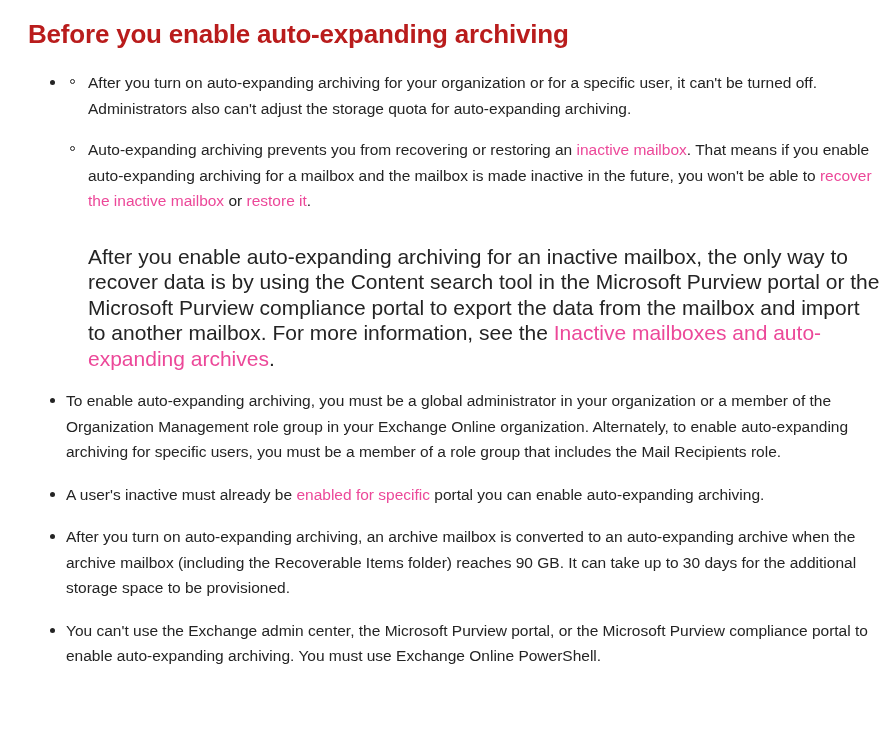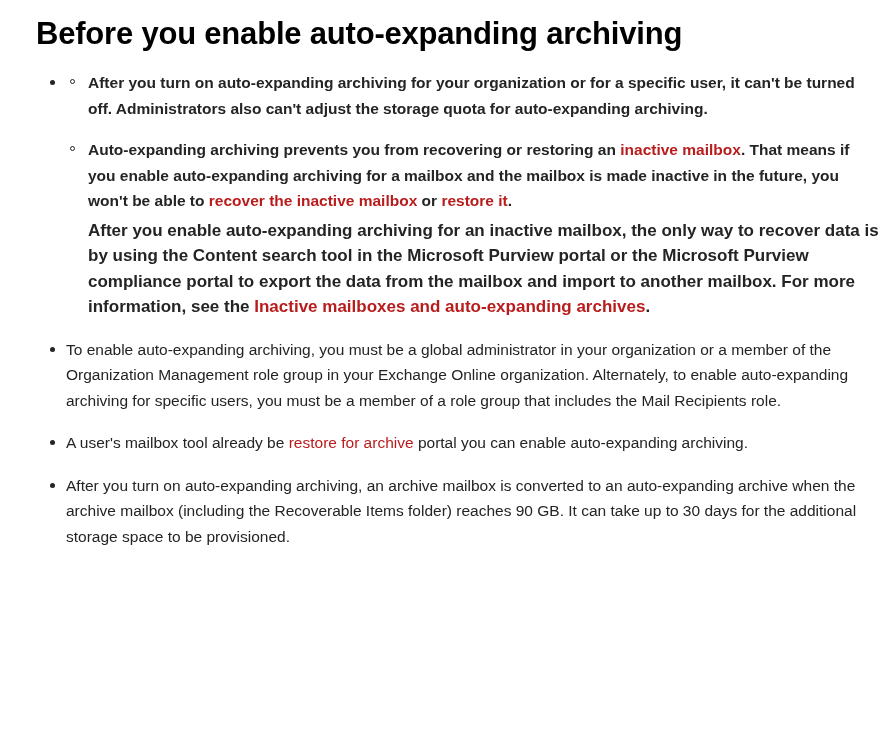--- a/index.html
+++ b/index.html
@@ -13,26 +13,26 @@
     font-family: "Liberation Sans", sans-serif;
     color: #171717;
     overflow: hidden;
   }
   .page {
     padding: 14px 12px 0 28px;
     box-sizing: border-box;
   }
   h1.page-title {
     font-family: "Liberation Sans", sans-serif;
-    font-size: 31px;
+    font-size: 26px;
     line-height: 40px;
     font-weight: 600;
     letter-spacing: -0.2px;
-    margin: 0 0 16px 8px;
-    color: #000000;
+    margin: 0 0 16px 0;
+    color: #b91c1c;
   }
   ul.level1 {
     list-style: none;
     margin: 0;
     padding: 0;
   }
   ul.level1 > li {
     position: relative;
     padding-left: 38px;
     margin-bottom: 17px;
@@ -47,21 +47,20 @@
     top: 10px;
     width: 5px;
     height: 5px;
     border-radius: 50%;
     background: #242424;
   }
   ul.level2 {
     list-style: none;
     margin: 14px 0 0 0;
     padding: 0;
-    font-weight: bold;
   }
   ul.level2 > li {
     position: relative;
     padding-left: 22px;
     margin-bottom: 16px;
     font-size: 15.5px;
     line-height: 25.5px;
     color: #242424;
   }
   ul.level2 > li::before {
@@ -70,27 +69,27 @@
     left: 4px;
     top: 9px;
     width: 5px;
     height: 5px;
     border-radius: 50%;
     border: 1px solid #242424;
     box-sizing: border-box;
     background: transparent;
   }
   p.para {
-    margin: 4px 0 0 0;
-    font-size: 17px;
+    margin: 30px 0 0 0;
+    font-size: 21px;
     line-height: 25.5px;
     color: #242424;
   }
   a.link {
-    color: #b91c1c;
+    color: #ec4899;
     text-decoration: none;
   }
   span.txt { }
 </style>
 </head>
 <body>
 
 <div class="page">
   <h1 class="page-title">Before you enable auto-expanding archiving</h1>
 
@@ -107,19 +106,22 @@
             <span><span class="txt">After you enable auto-expanding archiving for an inactive mailbox, the only way to recover data is by using the Content search tool in the Microsoft Purview portal or the Microsoft Purview compliance portal to export the data from the mailbox and import to another mailbox. For more information, see the </span><a class="link" href="#">Inactive mailboxes and auto-expanding archives</a><span class="txt">.</span></span>
           </p>
         </li>
       </ul>
     </li>
 
     <li>
       <span><span class="txt">To enable auto-expanding archiving, you must be a global administrator in your organization or a member of the Organization Management role group in your Exchange Online organization. Alternately, to enable auto-expanding archiving for specific users, you must be a member of a role group that includes the Mail Recipients role.</span></span>
     </li>
     <li>
-      <span><span class="txt">A user's mailbox tool already be </span><a class="link" href="#">restore for archive</a><span class="txt"> portal you can enable auto-expanding archiving.</span></span>
+      <span><span class="txt">A user's inactive must already be </span><a class="link" href="#">enabled for specific</a><span class="txt"> portal you can enable auto-expanding archiving.</span></span>
     </li>
     <li>
       <span><span class="txt">After you turn on auto-expanding archiving, an archive mailbox is converted to an auto-expanding archive when the archive mailbox (including the Recoverable Items folder) reaches 90 GB. It can take up to 30 days for the additional storage space to be provisioned.</span></span>
+    </li>
+    <li>
+      <span><span class="txt">You can't use the Exchange admin center, the Microsoft Purview portal, or the Microsoft Purview compliance portal to enable auto-expanding archiving. You must use Exchange Online PowerShell.</span></span>
     </li>
   </ul>
 </div>
 
 </body></html>

